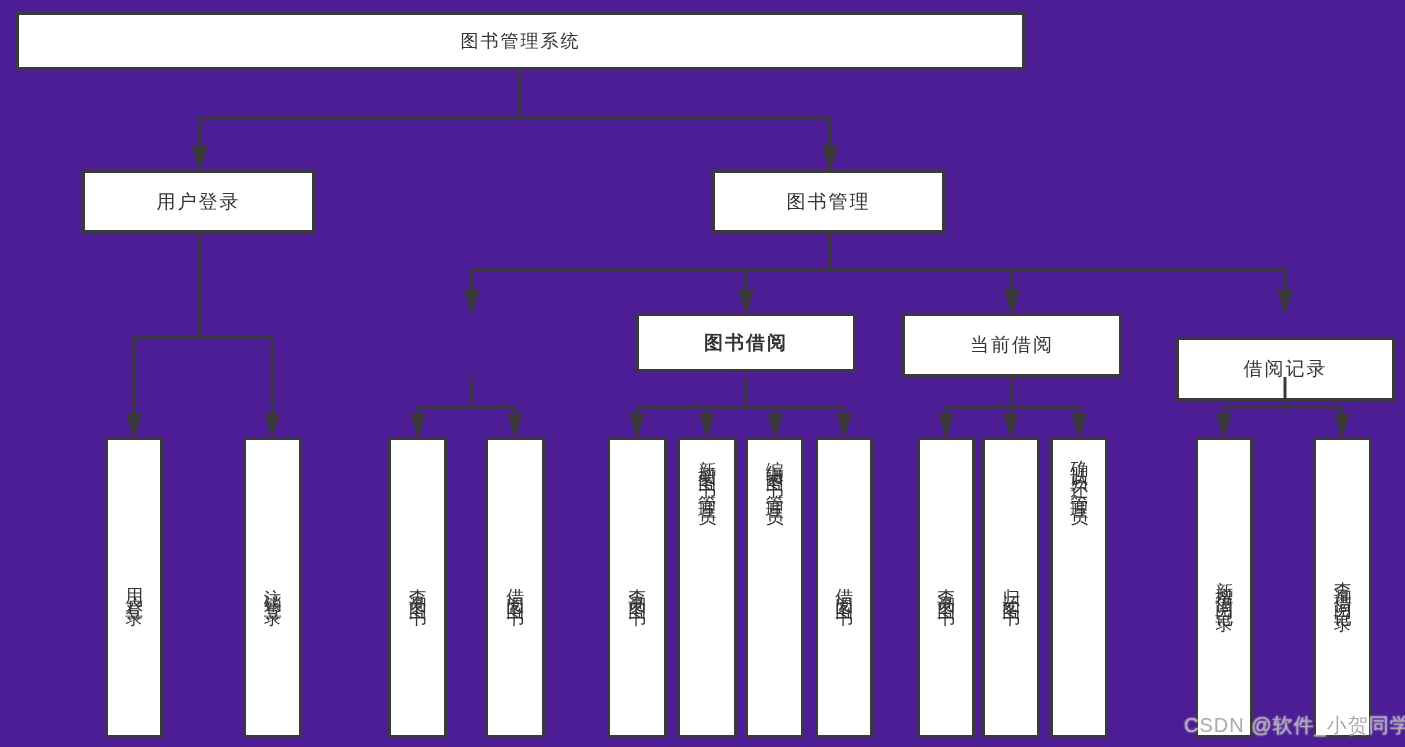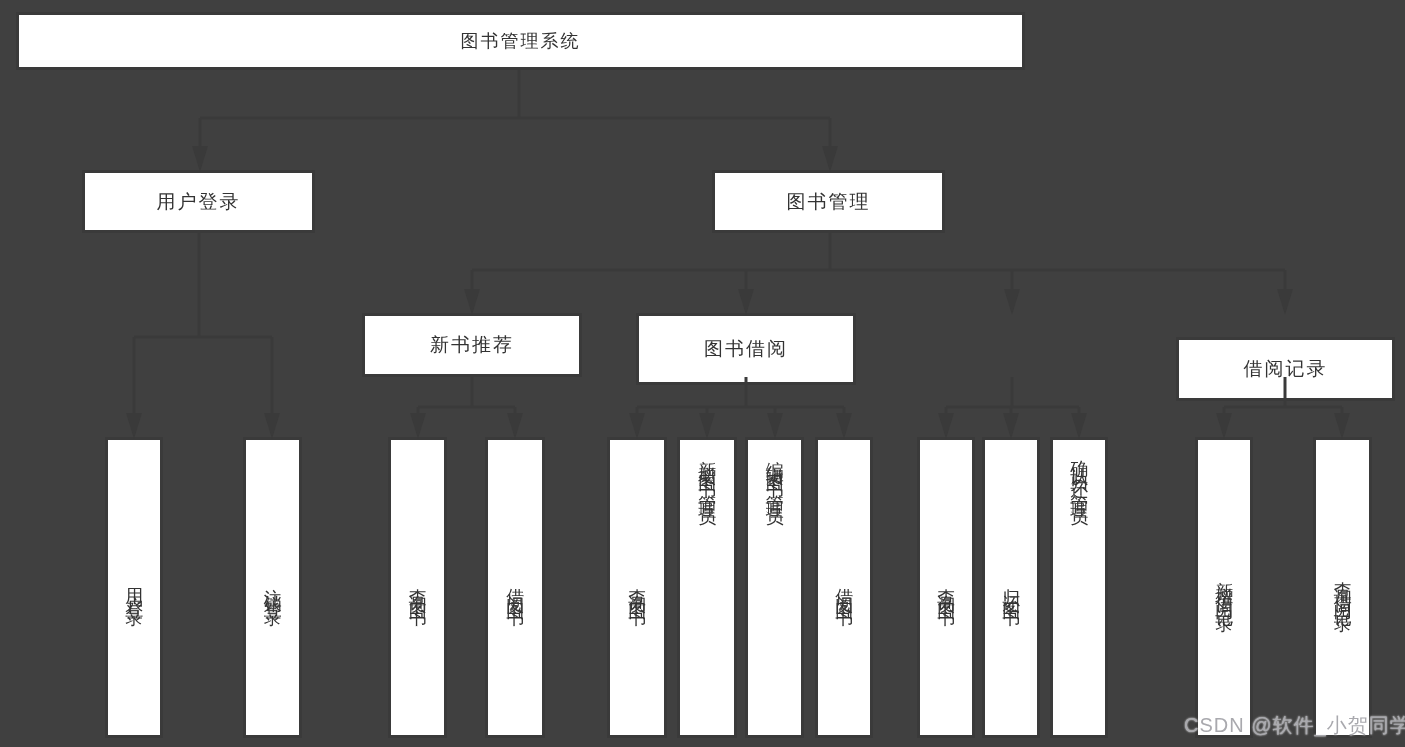--- a/index.html
+++ b/index.html
@@ -1,17 +1,17 @@
 <!DOCTYPE html>
 <html><head>
 <meta charset="utf-8">
 <style>
   html,body{margin:0;padding:0;background:#ffffff;}
   .stage{
-    position:relative;width:1405px;height:747px;background:#404040;
+    position:relative;width:1405px;height:747px;background:#4c1d95;
     font-family:"Liberation Sans",sans-serif;color:#333333;overflow:hidden;
   }
   .wires{position:absolute;left:0;top:0;width:1405px;height:747px;z-index:2;pointer-events:none;}
   .wires line, .wires path{stroke:#3a3a3a;stroke-width:3;fill:none;}
   .wires polygon{fill:#3a3a3a;stroke:none;}
   .node{
     position:absolute;box-sizing:border-box;border:3px solid #3a3a3a;background:#ffffff;
     display:flex;align-items:center;justify-content:center;z-index:1;
   }
   .hlabel{font-size:19px;letter-spacing:2px;white-space:nowrap;}
@@ -105,25 +105,25 @@
     <span class="hlabel">图书管理系统</span>
   </div>
 
   <div class="node" style="left:82px;top:170px;width:233px;height:63px;">
     <span class="hlabel">用户登录</span>
   </div>
   <div class="node" style="left:712px;top:170px;width:233px;height:63px;justify-content:center;">
     <span class="hlabel">图书管理</span>
   </div>
 
-  <div class="node" style="left:362px;top:313px;width:220px;height:64px;">
-    <span class="hlabel">新书推荐</span>
+  <div class="node" style="left:636px;top:313px;width:220px;height:59px;font-weight:bold;">
+    <span class="hlabel">图书借阅</span>
   </div>
-  <div class="node" style="left:636px;top:313px;width:220px;height:72px;">
-    <span class="hlabel">图书借阅</span>
+  <div class="node" style="left:902px;top:313px;width:220px;height:64px;">
+    <span class="hlabel">当前借阅</span>
   </div>
   <div class="node" style="left:1176px;top:313px;width:219px;height:64px;margin-top:24px;">
     <span class="hlabel">借阅记录</span>
   </div>
 
   <div class="node vnode" style="left:105px;top:437px;width:58px;height:301px;">
     <span class="vtext">用户登录</span>
   </div>
   <div class="node vnode" style="left:243px;top:437px;width:59px;height:301px;">
     <span class="vtext">注销登录</span>

